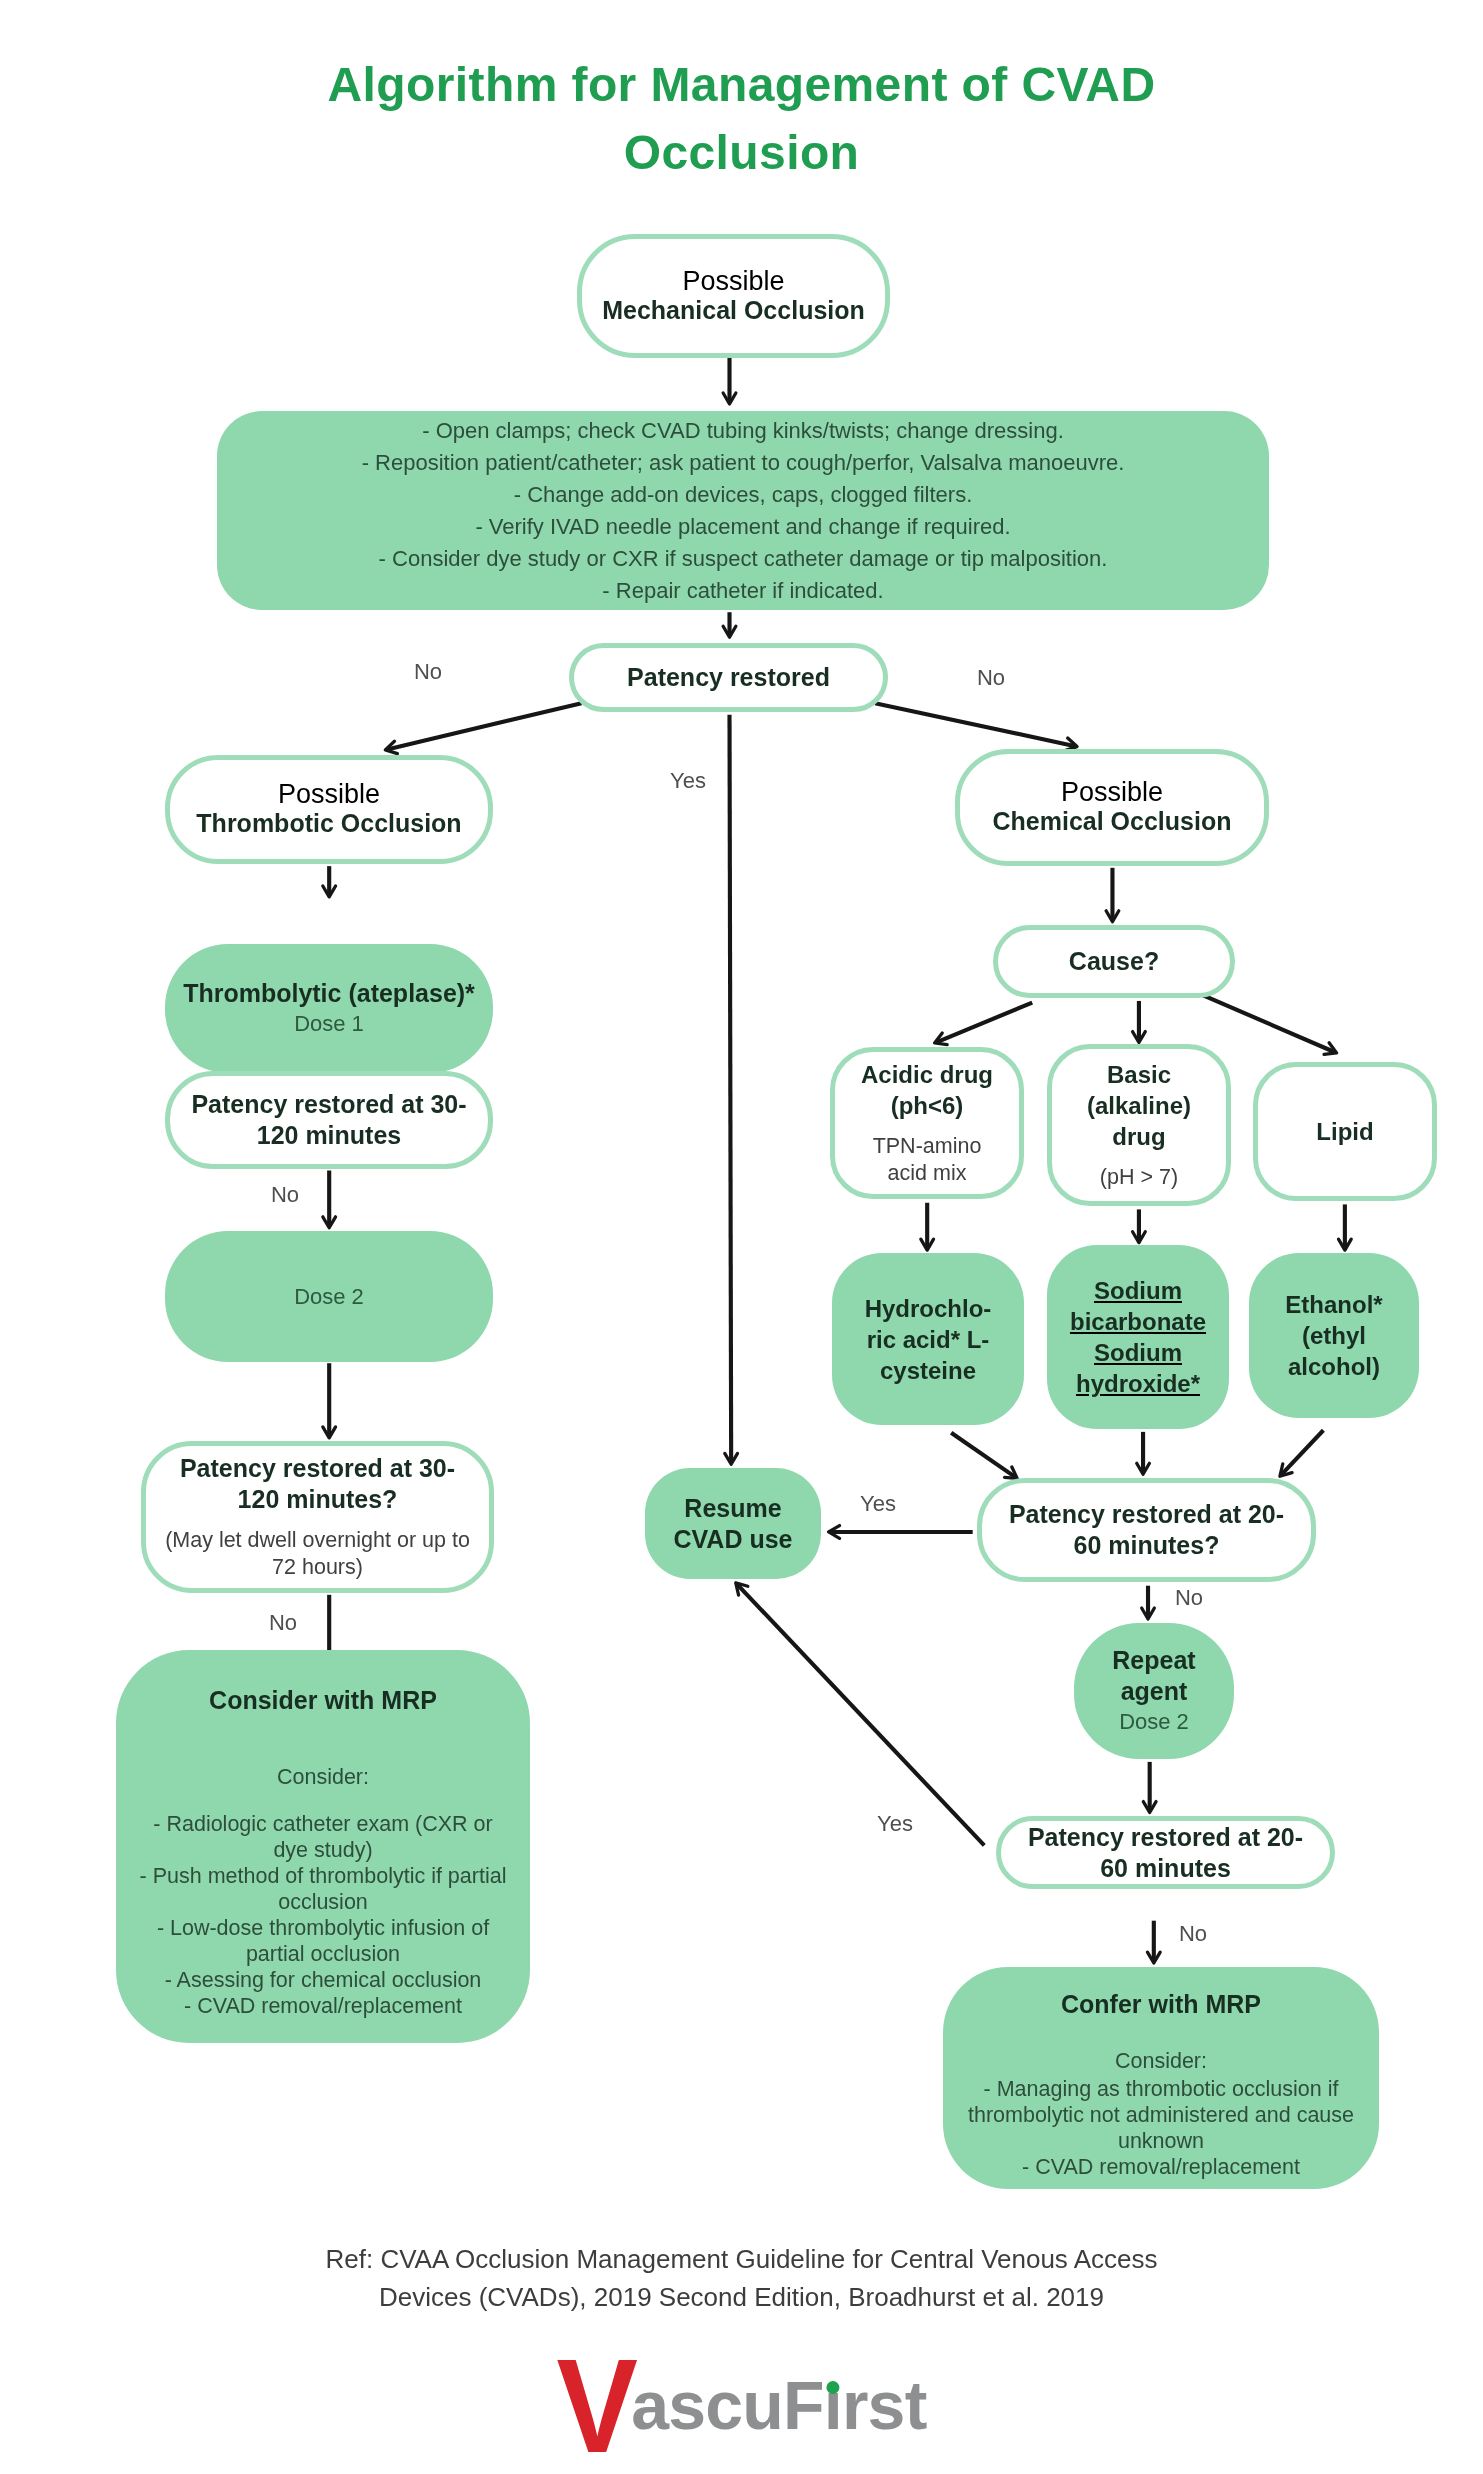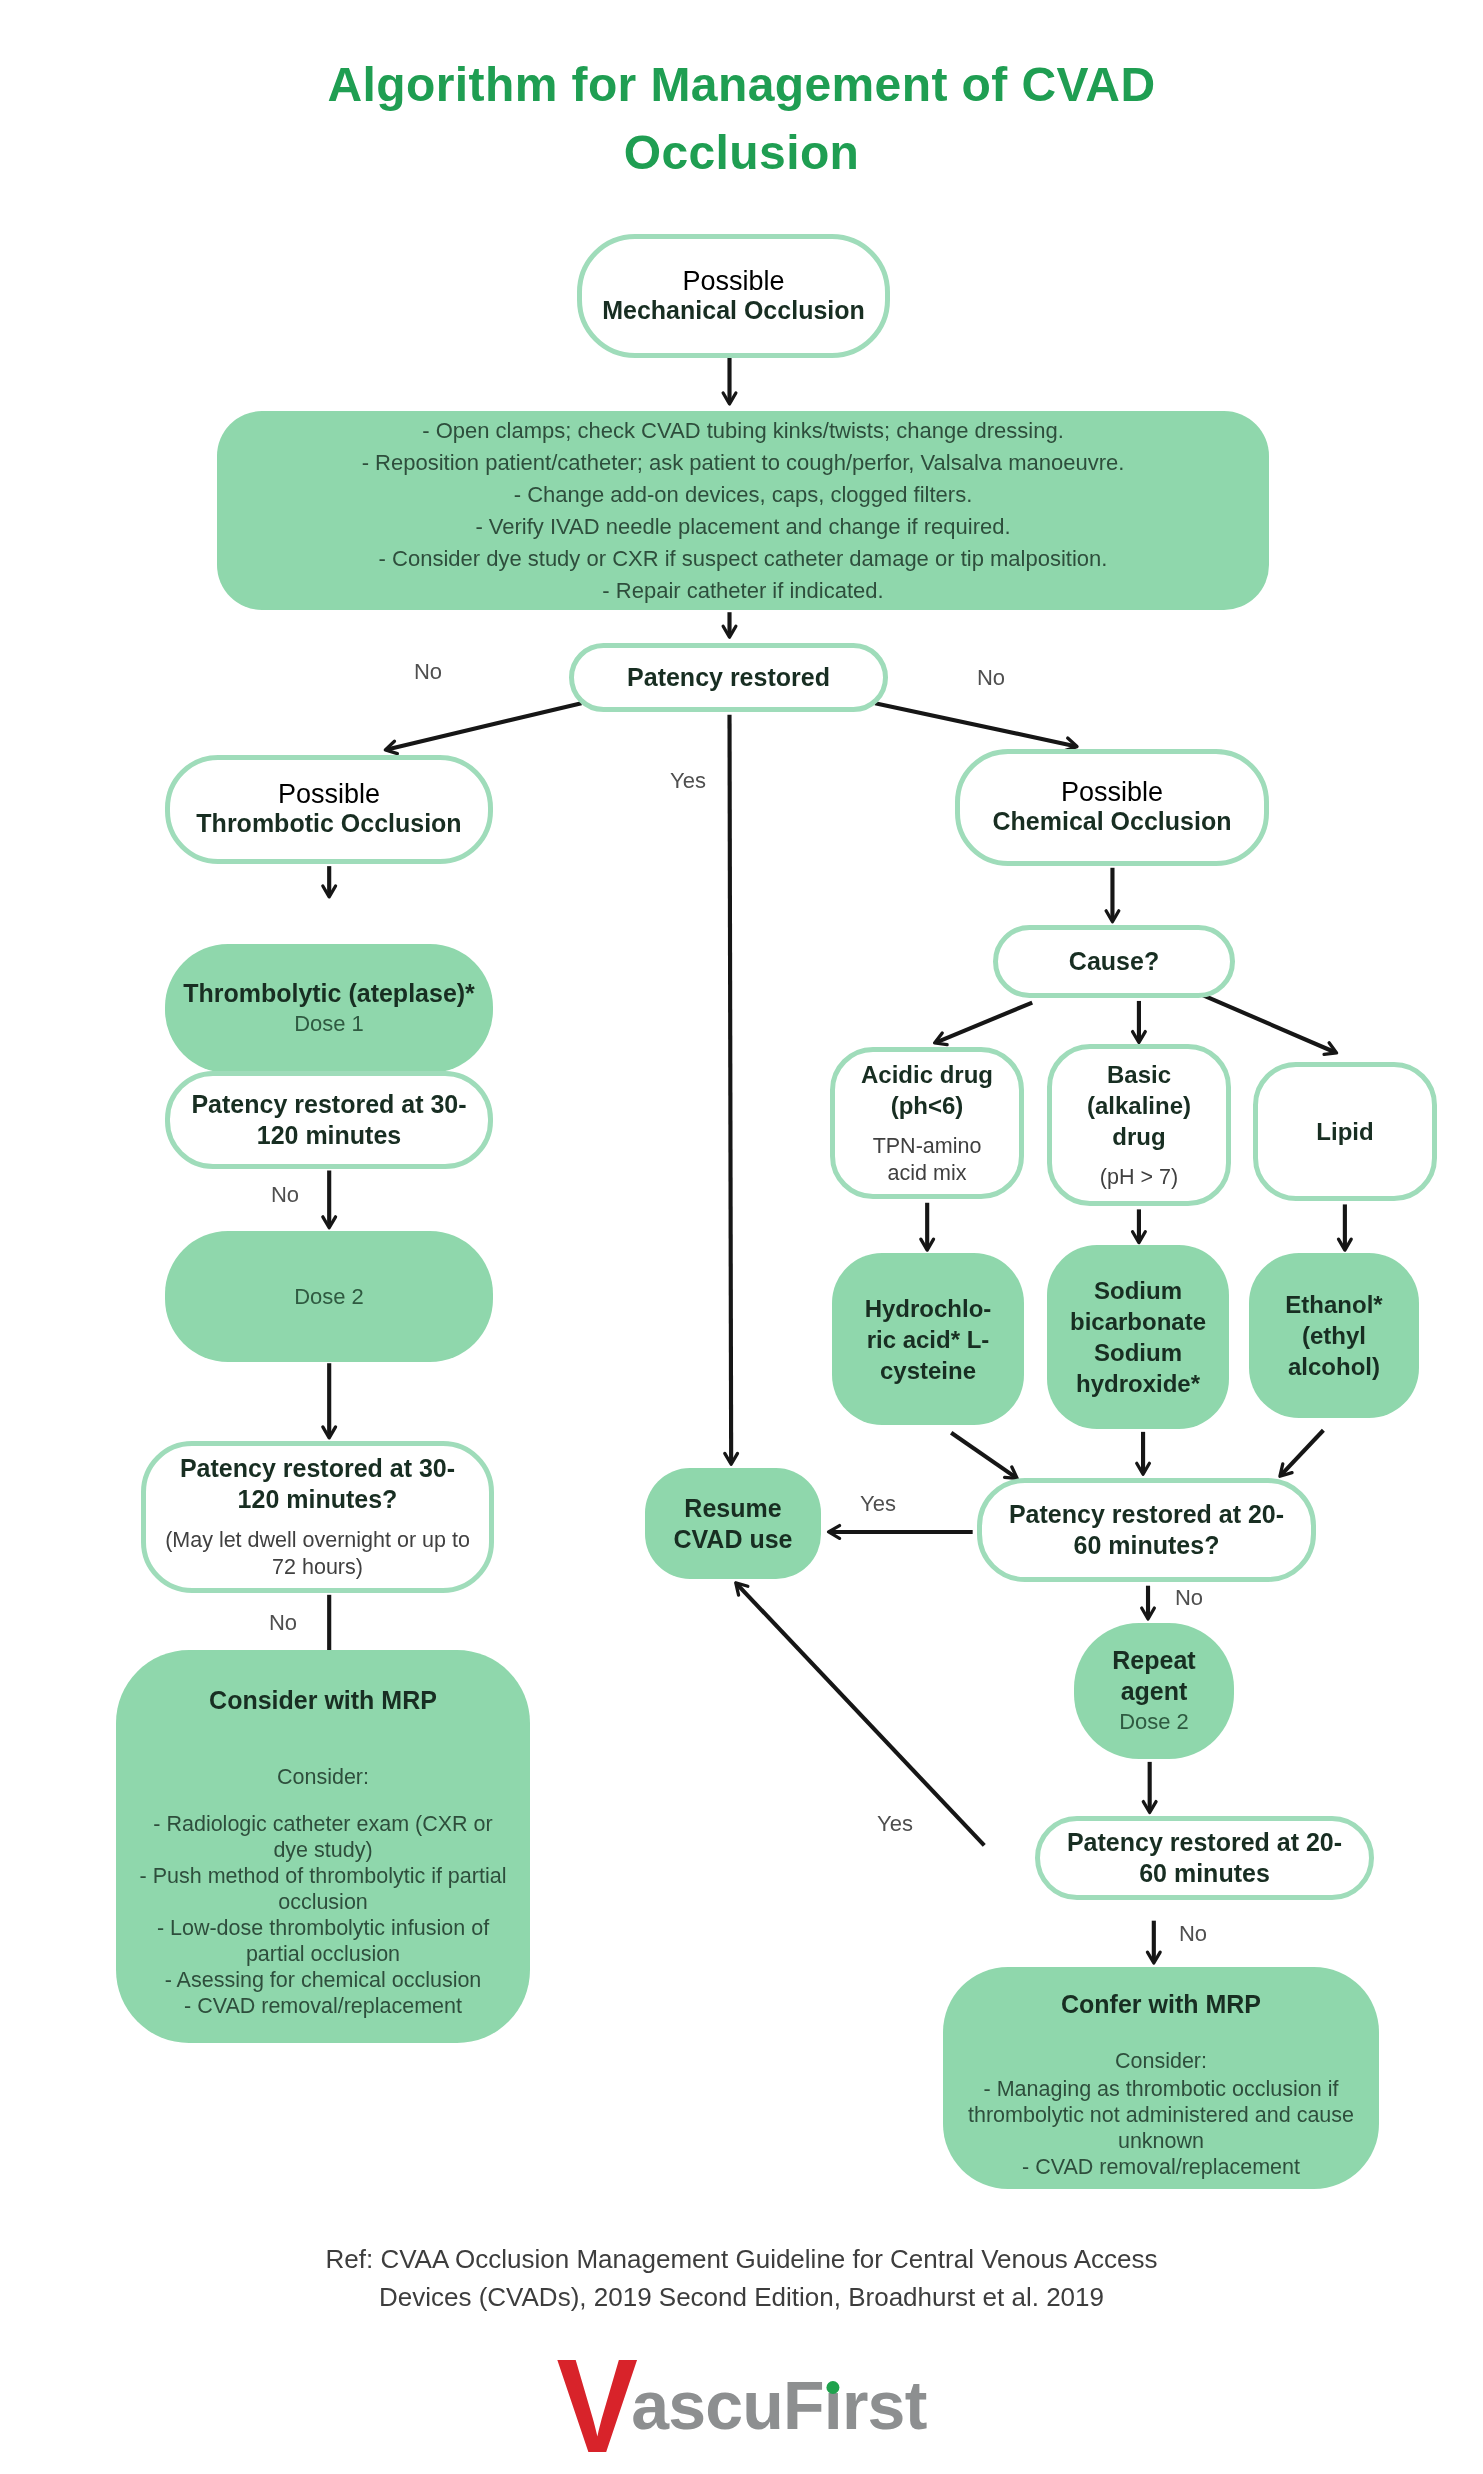--- a/index.html
+++ b/index.html
@@ -179,21 +179,21 @@
   <div class="node white" style="left:1253px;top:1062px;width:184px;height:139px;border-radius:43px;">
     <div class="main-line">Lipid</div>
   </div>
 
   <div class="node green" style="left:832px;top:1253px;width:192px;height:172px;border-radius:50px;">
       <div class="main-line">Hydrochlo-</div>
       <div class="main-line">ric acid* L-</div>
       <div class="main-line">cysteine</div>
     </div>
 
-  <div class="node green" style="left:1047px;top:1245px;width:182px;height:184px;border-radius:50px;">
+  <div class="node green" style="left:1047px;top:1245px;width:182px;height:184px;border-radius:50px;text-decoration:underline;">
       <div class="main-line">Sodium</div>
       <div class="main-line">bicarbonate</div>
       <div class="main-line">Sodium</div>
       <div class="main-line">hydroxide*</div>
     </div>
 
   <div class="node green" style="left:1249px;top:1253px;width:170px;height:165px;border-radius:50px;">
       <div class="main-line">Ethanol*</div>
       <div class="main-line">(ethyl</div>
       <div class="main-line">alcohol)</div>
@@ -205,21 +205,21 @@
 
   <div class="node white" style="left:977px;top:1478px;width:339px;height:104px;border-radius:48px;padding:0 20px;">
     <div class="main">Patency restored at 20-60 minutes?</div>
   </div>
 
   <div class="node green" style="left:1074px;top:1623px;width:160px;height:136px;border-radius:65px;padding:0 20px;">
     <div class="main">Repeat agent</div>
     <div class="sub">Dose 2</div>
   </div>
 
-  <div class="node white" style="left:1035px;top:1816px;width:339px;height:84px;border-radius:48px;padding:0 20px;">
+  <div class="node white" style="left:996px;top:1816px;width:339px;height:73px;border-radius:48px;padding:0 20px;">
     <div class="main">Patency restored at 20-60 minutes</div>
   </div>
 
   <div class="node green" style="left:943px;top:1967px;width:436px;height:222px;border-radius:65px;padding:21.5px 25px 0 25px;justify-content:flex-start;">
     <div class="mrp-title">Confer with MRP</div>
     <div class="mrp-intro" style="margin-top:28px;">Consider:</div>
     <div style="margin-top:1.7px;">
         <div class="mrp-item">- Managing as thrombotic occlusion if thrombolytic not administered and cause unknown</div>
         <div class="mrp-item">- CVAD removal/replacement</div>
       </div>

